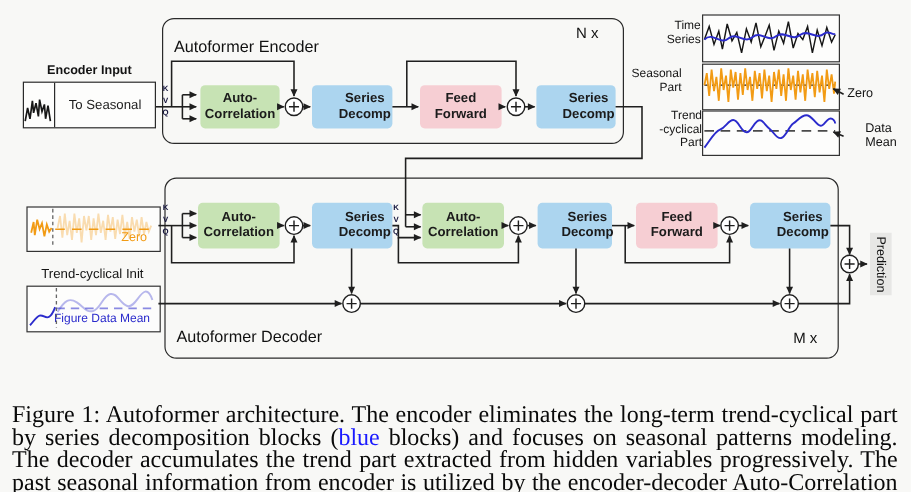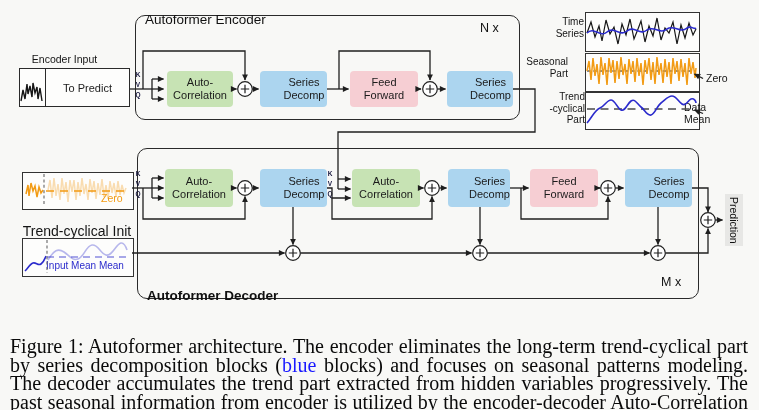--- a/index.html
+++ b/index.html
@@ -7,21 +7,21 @@
     position:relative;width:759px;height:410px;overflow:hidden;
     background:var(--page-bg,#f8f8f6);
     font-family:"Liberation Sans",sans-serif;color:#1c1c1c;
   }
   
   .outline{position:absolute;border:1.4px solid #2a2a2a;border-radius:10px;background:transparent;}
   .thinbox{position:absolute;border:1.1px solid #333;background:#fdfdfc;}
   
   .block{
     position:absolute;border-radius:4px;display:flex;align-items:center;justify-content:center;
-    text-align:center;font-size:11px;line-height:1.18;color:#1b1b1b;padding:1px 3px;box-sizing:border-box;
+    text-align:center;font-size:11px;line-height:1.18;color:#1b1b1b;padding:1px 3px;box-sizing:border-box;font-weight:bold;
   }
   .green{background:var(--block-green,#c7e3b4);}
   .blue{background:var(--block-blue,#acd5ef);padding-left:24px;}
   .pink{background:var(--block-pink,#f6ced3);}
   .boxtitle{position:absolute;font-size:13.5px;color:#111;white-space:nowrap;}
   .repeat{position:absolute;font-size:12.5px;color:#111;white-space:nowrap;}
   .smalllabel{position:absolute;font-size:10.5px;color:#141414;text-align:center;white-space:nowrap;}
   .legendlabel{position:absolute;font-size:10px;color:#141414;text-align:right;white-space:pre-line;line-height:1.15;}
   .kvq{position:absolute;width:10px;height:8px;font-size:6.5px;font-weight:bold;line-height:8px;text-align:center;color:#14143c;}
   .annot{position:absolute;font-size:10.5px;color:#141414;white-space:pre-line;line-height:1.12;}
@@ -55,39 +55,39 @@
   }
   .cap-blue{color:var(--caption-blue,#1a1aff);}
   .cap-green{color:var(--caption-green,#2eb82e);}
 </style>
 </head>
 <body>
 
 <div class="screen">
 
   <div class="outline" style="left:135px;top:15px;width:383px;height:103px;"></div>
-  <div class="boxtitle" style="left:145px;top:12px;">Autoformer Encoder</div>
+  <div class="boxtitle" style="left:145px;top:31px;">Autoformer Encoder</div>
   <div class="repeat" style="left:480px;top:21px;">N x</div>
 
   <div class="outline" style="left:137px;top:148px;width:560px;height:149px;"></div>
-  <div class="boxtitle" style="left:147px;top:288px;font-weight:bold;">Autoformer Decoder</div>
+  <div class="boxtitle" style="left:147px;top:273px;">Autoformer Decoder</div>
   <div class="repeat" style="left:661px;top:275px;">M x</div>
 
-  <div class="smalllabel" style="left:9px;top:53px;width:111px;">Encoder Input</div>
+  <div class="smalllabel" style="left:19px;top:53px;width:111px;font-weight:bold;">Encoder Input</div>
   <div class="inputbox" style="left:19px;top:68px;width:111px;height:39px;">
     <div class="pane"></div>
-    <div class="val">To Predict</div>
+    <div class="val">To Seasonal</div>
   </div>
 
   <div class="thinbox" style="left:22px;top:172px;width:110px;height:36px;"></div>
   <div class="zero-init" style="left:101px;top:192px;">Zero</div>
 
-  <div class="smalllabel" style="left:18px;top:223px;width:118px;font-size:14px;">Trend-cyclical Init</div>
+  <div class="smalllabel" style="left:18px;top:223px;width:118px;font-size:11px;">Trend-cyclical Init</div>
   <div class="thinbox" style="left:22px;top:238px;width:110px;height:37px;"></div>
-  <div class="mean-init" style="left:38px;top:260px;width:94px;">Input Mean Mean</div>
+  <div class="mean-init" style="left:38px;top:260px;width:94px;">Figure Data Mean</div>
 
   <div class="block green" style="left:167px;top:71px;width:66px;height:36px;">Auto-Correlation</div>
   <div class="block blue" style="left:260px;top:71px;width:67px;height:36px;">Series Decomp</div>
   <div class="block pink" style="left:350px;top:71px;width:68px;height:36px;">Feed Forward</div>
   <div class="block blue" style="left:447px;top:71px;width:66px;height:36px;">Series Decomp</div>
 
   <div class="block green" style="left:165px;top:169px;width:68px;height:38px;">Auto-Correlation</div>
   <div class="block blue" style="left:260px;top:169px;width:67px;height:38px;">Series Decomp</div>
   <div class="block green" style="left:352px;top:169px;width:68px;height:38px;">Auto-Correlation</div>
   <div class="block blue" style="left:448px;top:169px;width:62px;height:38px;">Series Decomp</div>
@@ -110,21 +110,21 @@
 Series</div>
   <div class="legendlabel" style="left:524px;top:56px;width:44px;">Seasonal
 Part</div>
   <div class="legendlabel" style="left:540px;top:91px;width:45px;">Trend
 -cyclical
 Part</div>
   <div class="thinbox" style="left:585px;top:12px;width:113px;height:38px;"></div>
   <div class="thinbox" style="left:585px;top:53px;width:113px;height:37px;"></div>
   <div class="thinbox" style="left:585px;top:92px;width:113px;height:36px;"></div>
   <div class="annot" style="left:706px;top:73px;">Zero</div>
-  <div class="annot" style="left:663px;top:102px;padding-left:21px;">Data
+  <div class="annot" style="left:700px;top:102px;padding-left:21px;">Data
 Mean</div>
 
   <div class="prediction" style="left:725px;top:194px;width:18px;height:52px;">Prediction</div>
 
   <svg class="wires" width="759" height="410" viewBox="0 0 759 410">
     <defs>
       <marker id="arr" markerUnits="userSpaceOnUse" markerWidth="8" markerHeight="8" refX="6.2" refY="3.5" orient="auto">
         <path d="M0.6,0.6 L6.8,3.5 L0.6,6.4 Z" fill="#1f1f1f"></path>
       </marker>
     </defs>

